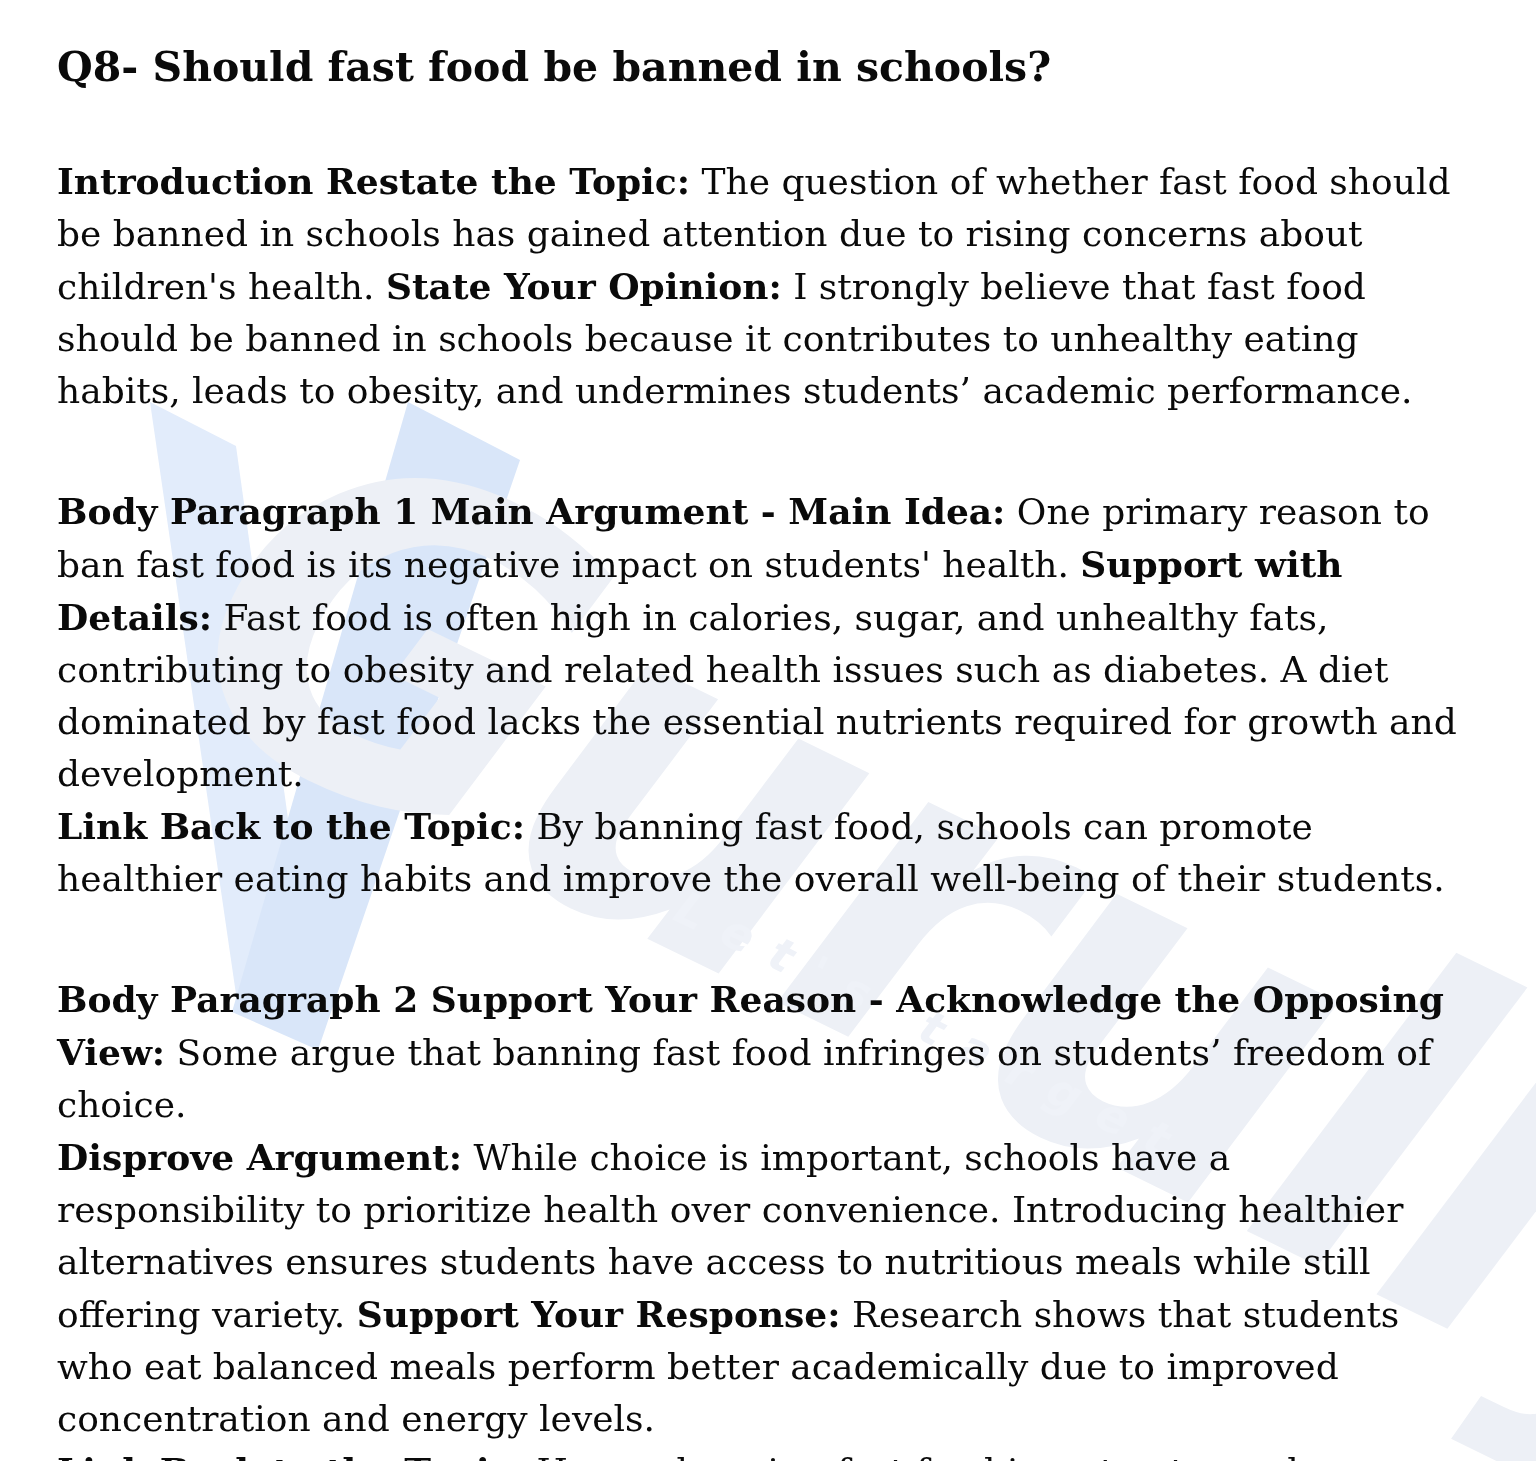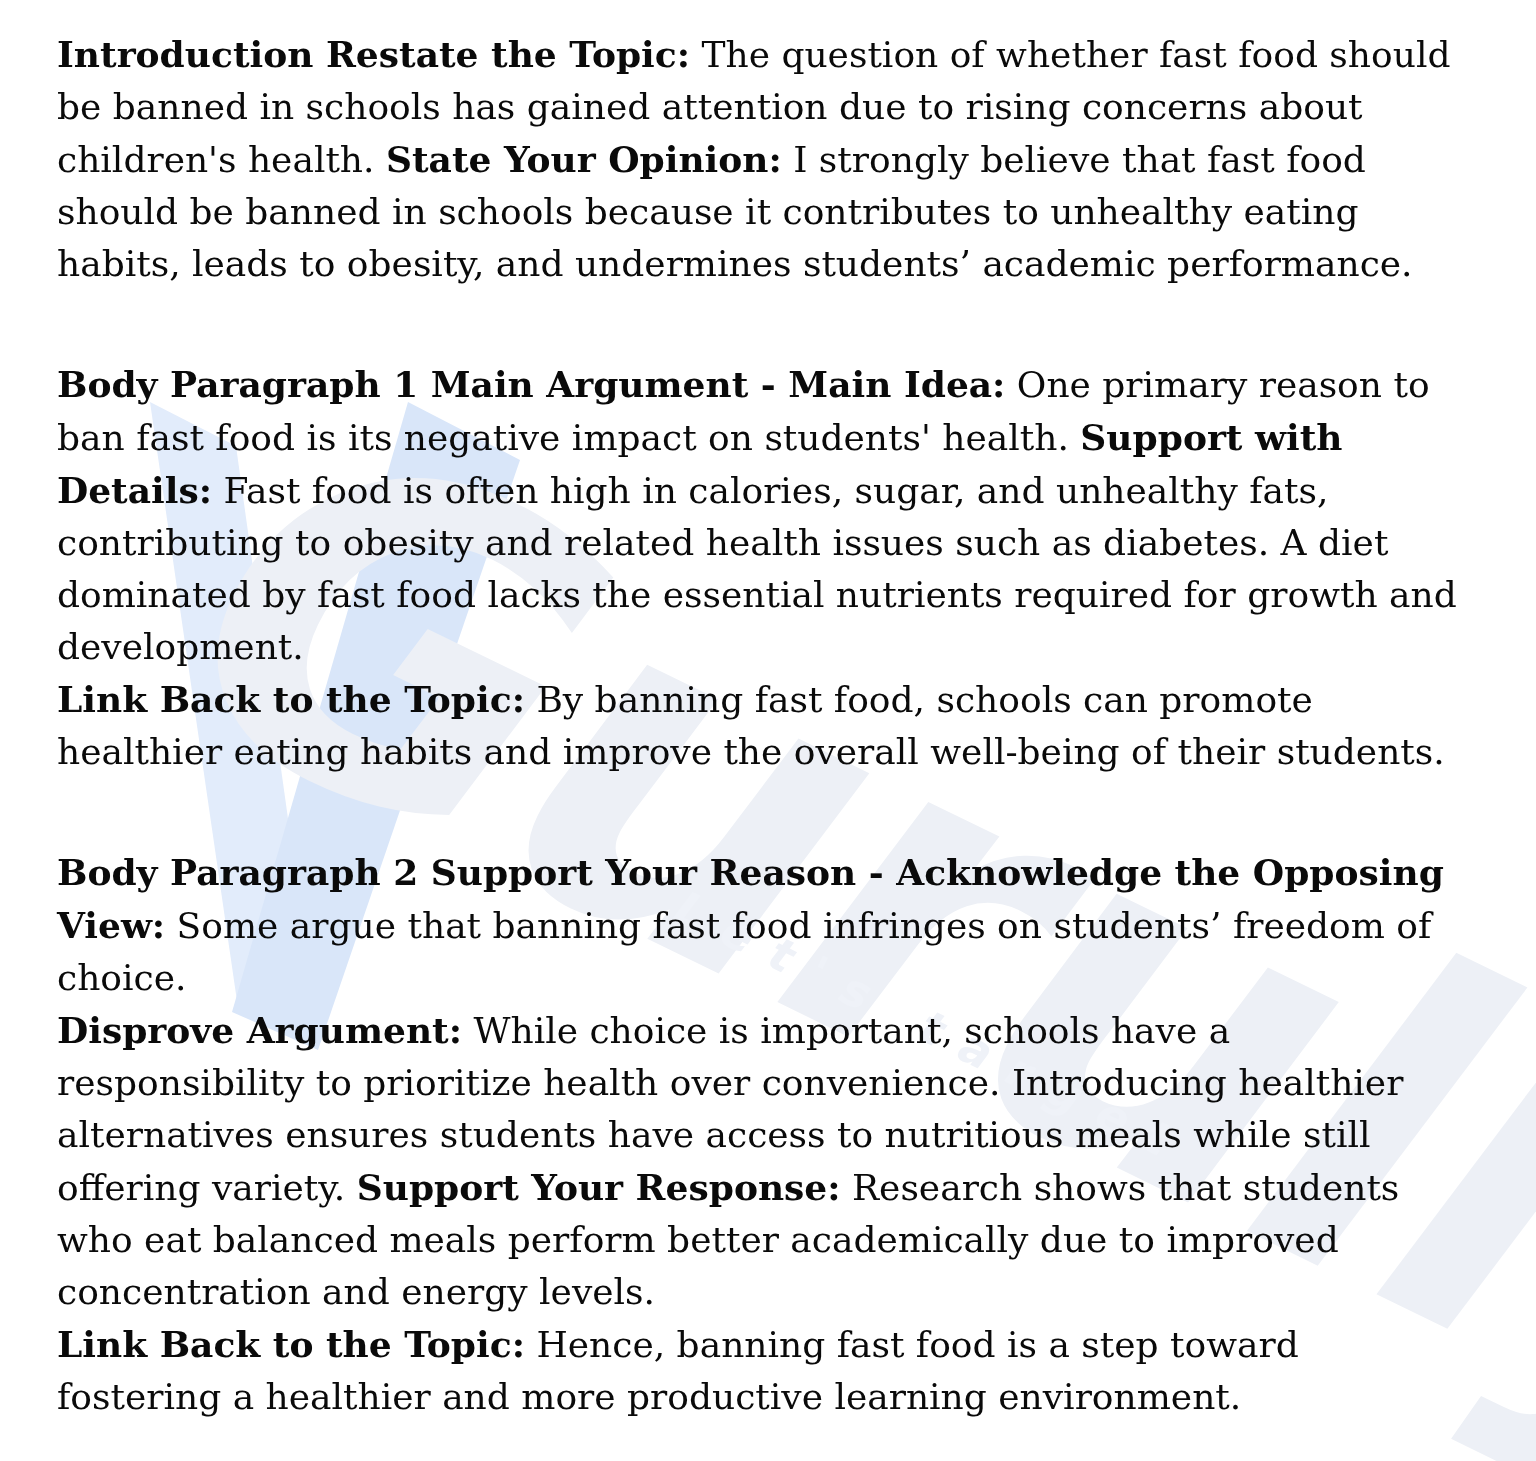--- a/index.html
+++ b/index.html
@@ -94,20 +94,21 @@
   <div class="watermark" aria-hidden="true">
     <svg class="wm-logo" viewBox="0 0 380 648" xmlns="http://www.w3.org/2000/svg">
       <polygon points="10,0 96,44 168,560 98,606" fill="#e2ecfb"></polygon>
       <polygon points="268,0 380,58 178,648 92,610" fill="#d9e6f9"></polygon>
     </svg>
     <div class="wm-brand">Gurully</div>
     <div class="wm-tagline">Let's target</div>
   </div>
 
   <div class="content">
+    <h1 class="doc-title">Q8- Should fast food be banned in schools?</h1>
     <div class="essay">
         <p><b>Introduction Restate the Topic:</b><span> The question of whether fast food should be banned in schools has gained attention due to rising concerns about children's health. </span><b>State Your Opinion:</b><span> I strongly believe that fast food should be banned in schools because it contributes to unhealthy eating habits, leads to obesity, and undermines students’ academic performance.</span></p>
         <p><b>Body Paragraph 1 Main Argument - Main Idea:</b><span> One primary reason to ban fast food is its negative impact on students' health. </span><b>Support with Details:</b><span> Fast food is often high in calories, sugar, and unhealthy fats, contributing to obesity and related health issues such as diabetes. A diet dominated by fast food lacks the essential nutrients required for growth and development.</span><br><b>Link Back to the Topic:</b><span> By banning fast food, schools can promote healthier eating habits and improve the overall well-being of their students.</span></p>
         <p><b>Body Paragraph 2 Support Your Reason - Acknowledge the Opposing View:</b><span> Some argue that banning fast food infringes on students’ freedom of choice.</span><br><b>Disprove Argument:</b><span> While choice is important, schools have a responsibility to prioritize health over convenience. Introducing healthier alternatives ensures students have access to nutritious meals while still offering variety. </span><b>Support Your Response:</b><span> Research shows that students who eat balanced meals perform better academically due to improved concentration and energy levels.</span><br><b>Link Back to the Topic:</b><span> Hence, banning fast food is a step toward fostering a healthier and more productive learning environment.</span></p>
         <p><b>Conclusion Summarize Fast Opinion:</b><span> In conclusion, banning fast food in schools is necessary to combat health issues and encourage positive dietary habits. </span><b>Final Reason:</b><span> Schools should prioritize students’ long-term health by eliminating fast food and offering nutritious meal options instead.</span></p>
       </div>
   </div>
 
 </div>
 

